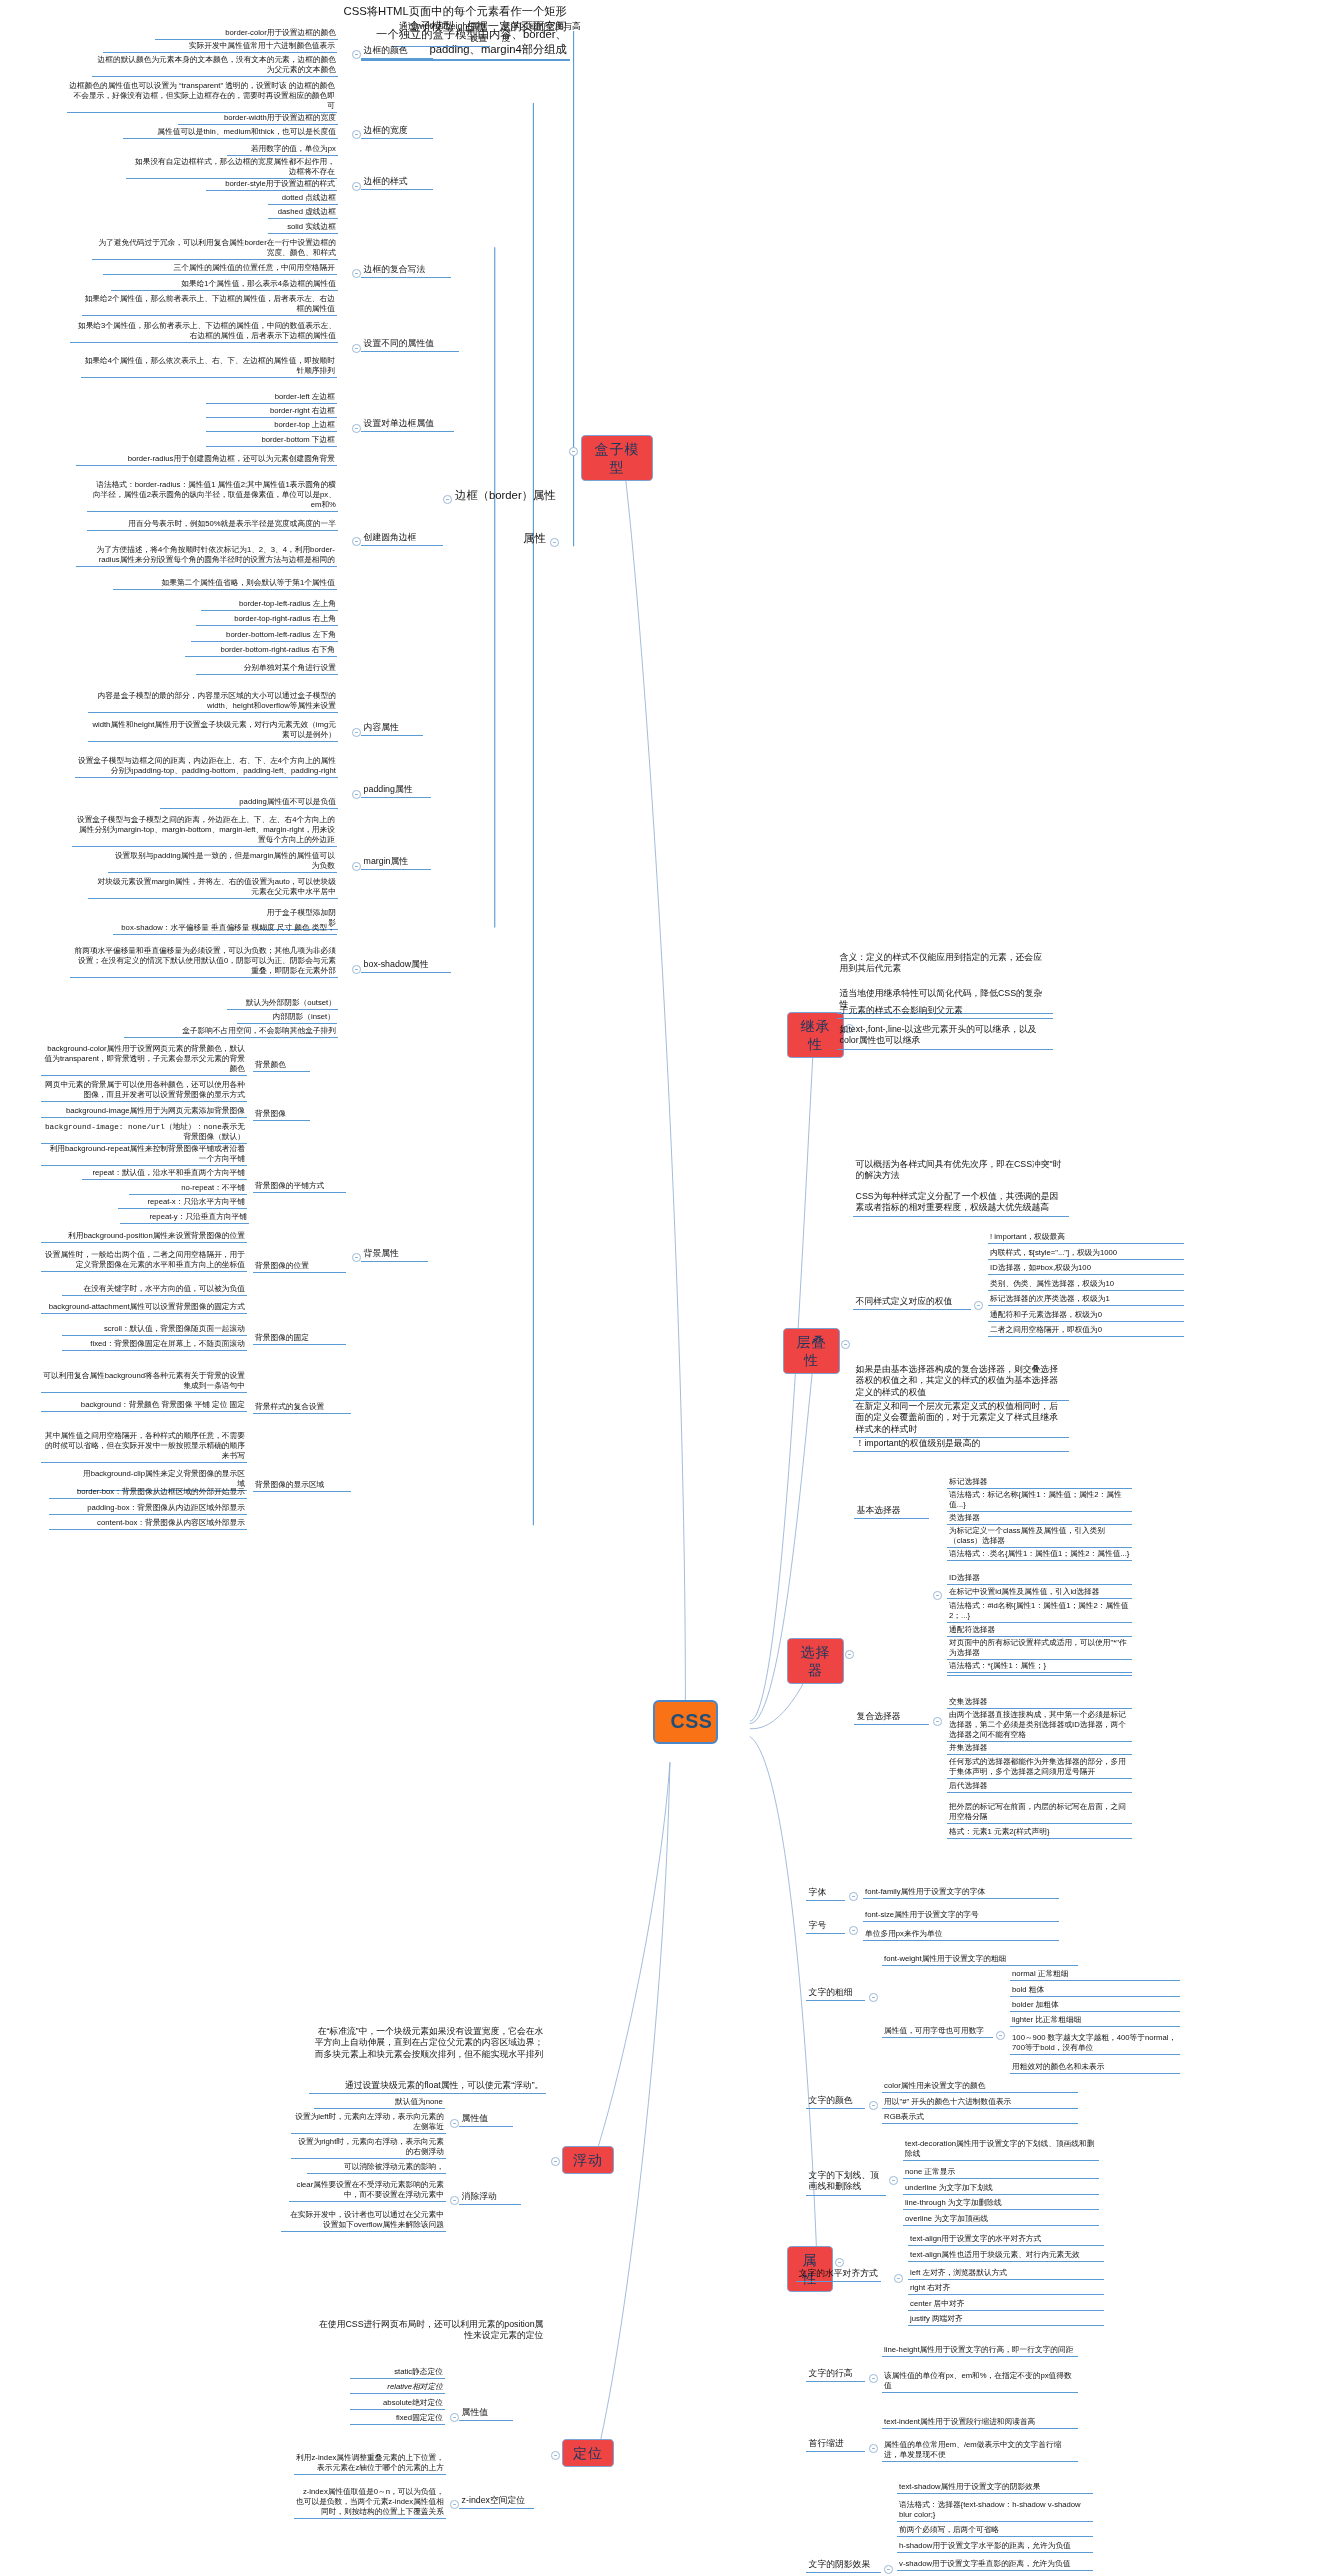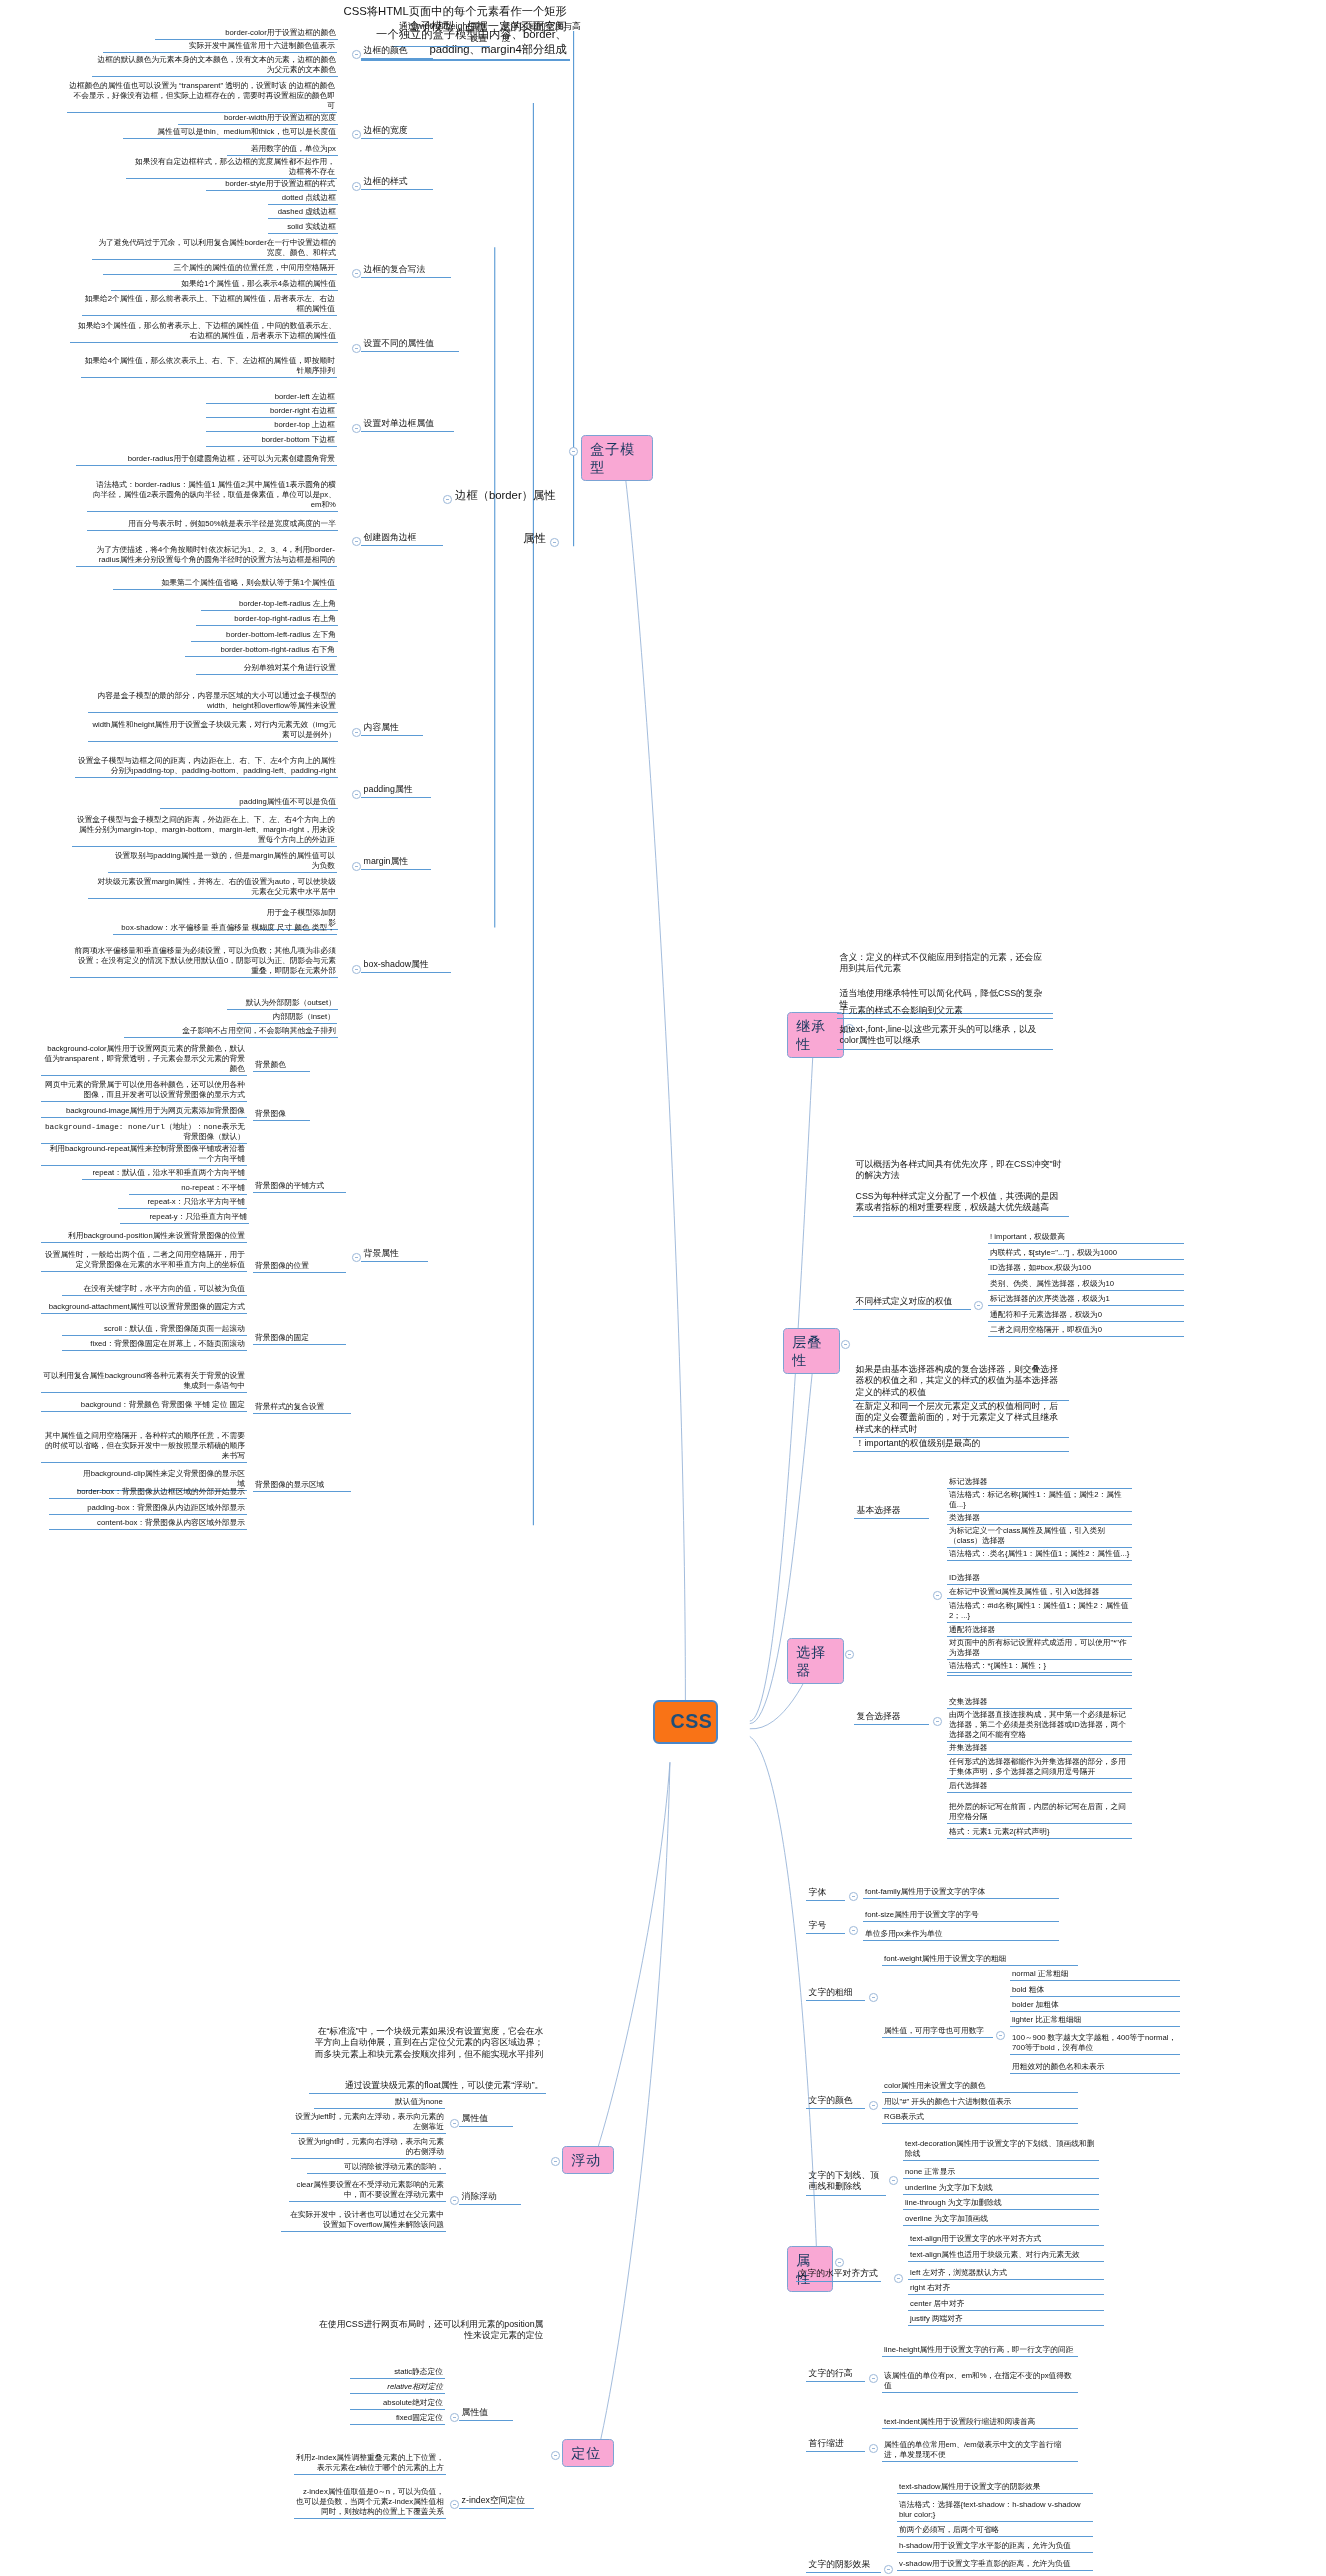--- a/index.html
+++ b/index.html
@@ -29,25 +29,26 @@
     border-radius:6px;
     color:#1f4e79;
     font-weight:bold;
     font-size:19.6px;
     text-align:left;
     padding:7.2px 15.5px;
     letter-spacing:0.5px;
   }
   
   .lv1{
-    background:#f9a8d4;
+    background:#ef4444;
     border:1px solid #7ba3d4;
     border-radius:4.6px;
     font-size:14px;
     color:#17375e;
+    text-align:center;
     padding:3.6px 8.2px;
     letter-spacing:1px;
   }
   
   .lv2{
     font-size:11.3px;
     padding:1px 3.1px 2.6px 3.1px;
     border-bottom:2.1px solid #5b9bd5;
     color:#111;
   }

